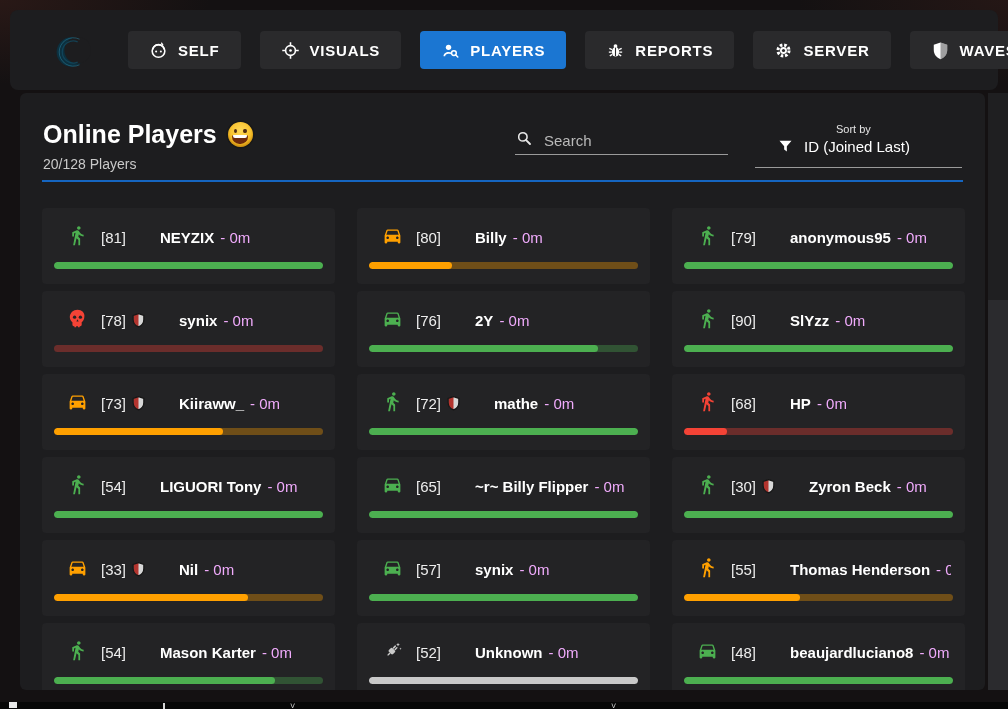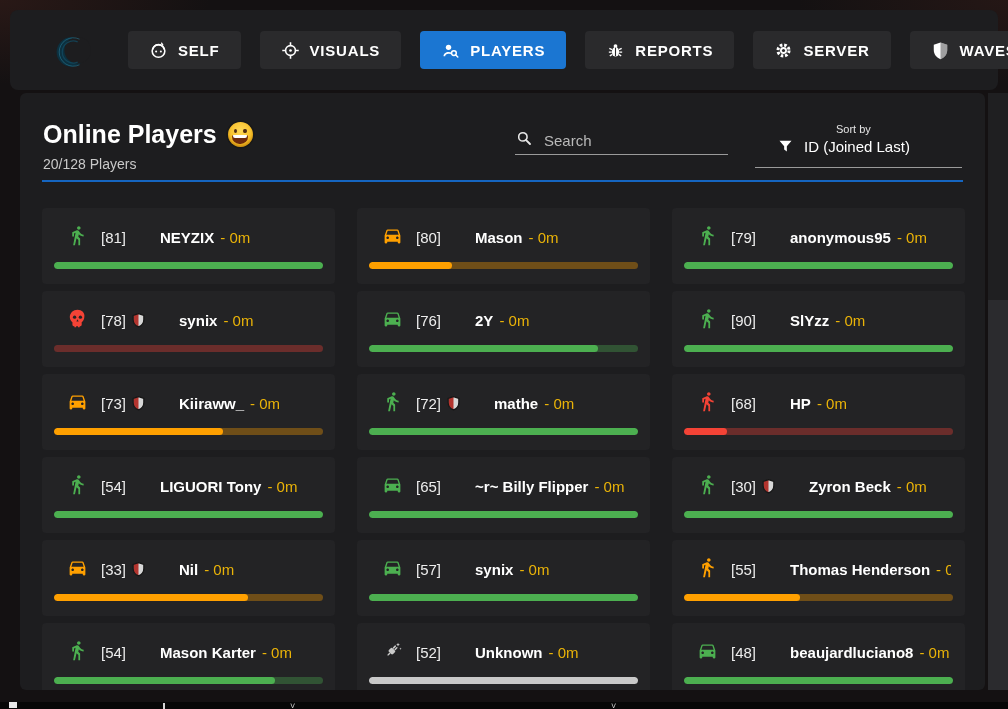--- a/index.html
+++ b/index.html
@@ -55,21 +55,21 @@
         column-gap:22px;row-gap:7px;grid-auto-rows:76px;}
   .card{position:relative;background:#232325;border-radius:4px;cursor:pointer;}
   .card-row{display:flex;align-items:flex-end;gap:13px;padding:17px 14px 0 25px;}
   .p-icon{width:21px;height:21px;flex:0 0 auto;}
   .p-icon svg{width:21px;height:21px;display:block;fill:currentColor;}
   .p-text{font-size:15px;color:#ededed;white-space:nowrap;overflow:hidden;display:flex;align-items:center;}
   .p-id{margin-right:6px;}
   .p-shield{width:13px;height:15px;margin-right:6px;flex:0 0 auto;}
   .p-shield svg{width:13px;height:15px;display:block;}
   .p-name{font-weight:bold;color:#fff;margin-right:6px;margin-left:28px;}
-  .p-time{color:#eab308;}
+  .p-time{color:#f0abfc;}
   .bar{position:absolute;left:12px;right:12px;bottom:15px;height:7px;border-radius:4px;overflow:hidden;}
   .bar-fill{height:100%;border-radius:4px;}
   
   .scrollbar{position:absolute;right:0;top:93px;width:20px;height:597px;background:#1f1f21;}
   .scroll-thumb{position:absolute;left:0;top:207px;width:100%;height:390px;background:#2b2b2e;}
   
   .taskbar{position:absolute;left:0;bottom:0;width:100%;height:7px;background:#070707;}
   .tb-app{position:absolute;left:9px;bottom:1px;width:8px;height:6px;background:#e9e9e9;}
   .tb-tick{position:absolute;left:163px;bottom:0;width:2px;height:6px;background:#d5d5d5;}
   .tb-chevron{position:absolute;bottom:-2px;font-size:9px;color:#cfcfcf;line-height:9px;}
@@ -215,21 +215,21 @@
       </div>
       <div class="card">
         <div class="card-row">
           <span class="p-icon" style="color: rgb(255, 160, 0);">
             <svg viewBox="0 0 24 24">
               <path d="M18.92 6.01C18.72 5.42 18.16 5 17.5 5h-11c-.66 0-1.21.42-1.42 1.01L3 12v8c0 .55.45 1 1 1h1c.55 0 1-.45 1-1v-1h12v1c0 .55.45 1 1 1h1c.55 0 1-.45 1-1v-8l-2.08-5.99zM6.5 16c-.83 0-1.5-.67-1.5-1.5S5.67 13 6.5 13s1.5.67 1.5 1.5S7.33 16 6.5 16zm11 0c-.83 0-1.5-.67-1.5-1.5s.67-1.5 1.5-1.5 1.5.67 1.5 1.5-.67 1.5-1.5 1.5zM5 11l1.5-4.5h11L19 11H5z"></path>
             </svg>
           </span>
           <span class="p-text">
             <span class="p-id">[80]</span>
-            <span class="p-name">Mason</span>
+            <span class="p-name">Billy</span>
             <span class="p-time">- 0m</span>
           </span>
         </div>
         <div class="bar" style="background: rgba(255, 160, 0, 0.35);">
           <div class="bar-fill" style="width: 31%; background: rgb(255, 160, 0);"></div>
         </div>
       </div>
       <div class="card">
         <div class="card-row">
           <span class="p-icon" style="color: rgb(76, 175, 80);">

